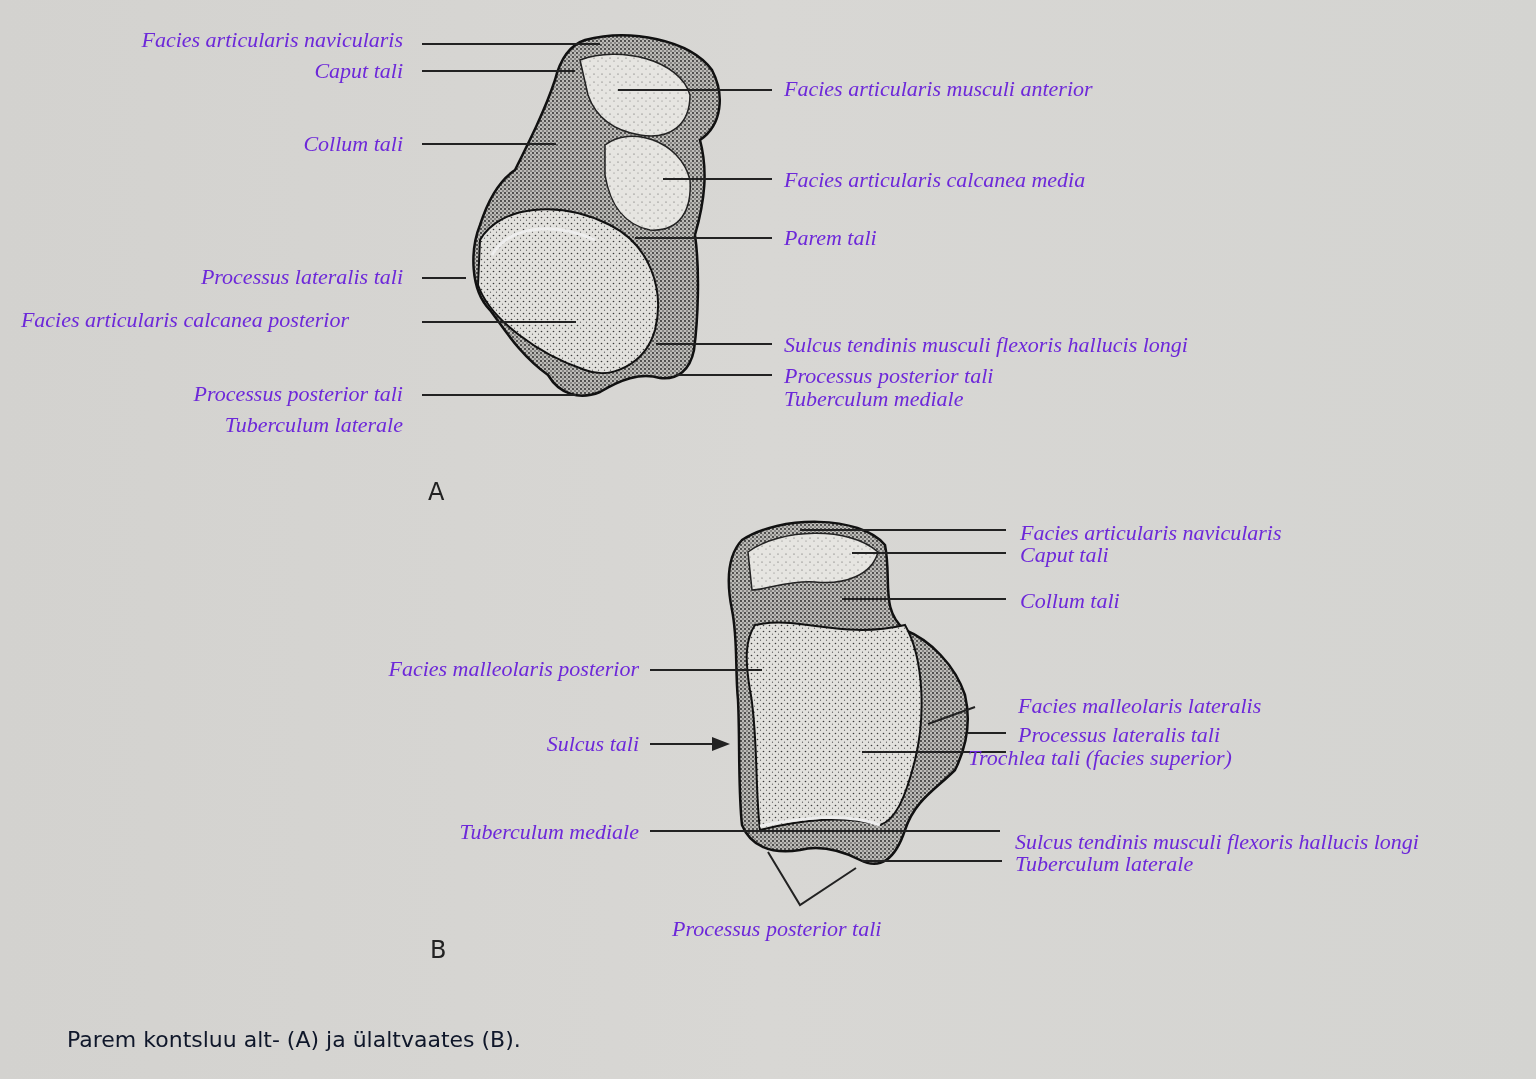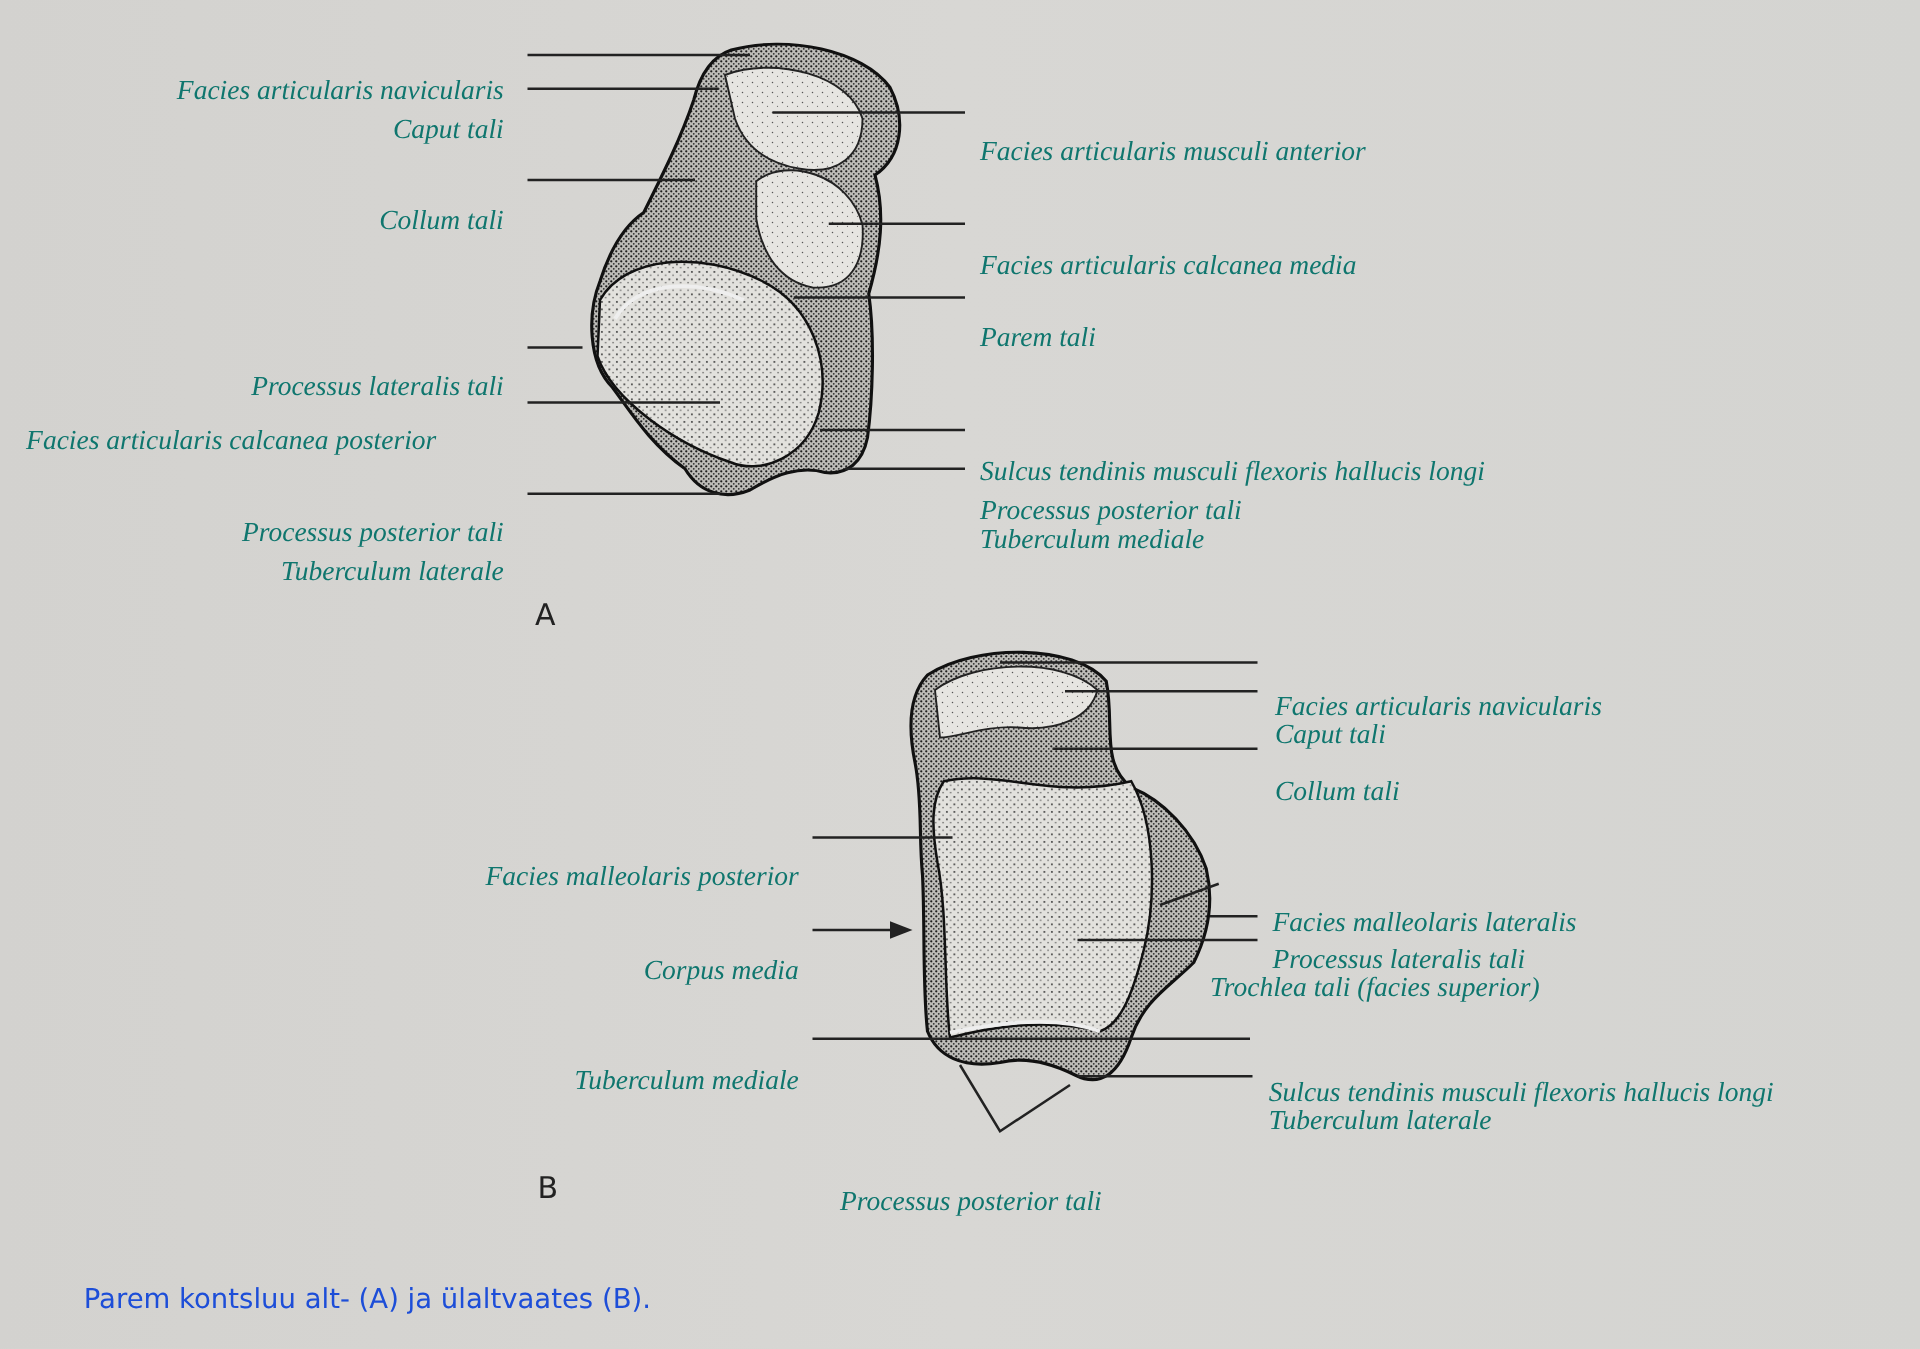--- a/index.html
+++ b/index.html
@@ -6,38 +6,37 @@
   body {
     width: 1536px; height: 1079px; position: relative; overflow: hidden;
     background: #d6d5d2;
     background-image: linear-gradient(90deg, #d3d2cf 0%, #d8d7d4 50%, #d4d4d1 100%);
   }
   .lbl {
     position: absolute;
     font-family: "Liberation Serif", "DejaVu Serif", serif;
     font-style: italic;
     font-size: 22px;
-    color: #0f766e;
+    color: #6d28d9;
     white-space: nowrap;
     line-height: 24px;
-    margin-top: 32px;
   }
   .lbl.right { text-align: right; }
   .panel-letter {
     position: absolute;
     font-family: "DejaVu Sans", "Liberation Sans", sans-serif;
     font-size: 24px;
     color: #222;
   }
   .caption {
     position: absolute;
     left: 67px; top: 1027px;
     font-family: "DejaVu Sans", "Liberation Sans", sans-serif;
     font-size: 22px;
-    color: #1d4ed8;
+    color: #0f172a;
   }
   svg.fig { position: absolute; left: 0; top: 0; }
 </style>
 </head>
 <body>
 
 <svg class="fig" width="1536" height="1079" viewBox="0 0 1536 1079">
   <defs>
     <pattern id="stipple" width="6" height="6" patternUnits="userSpaceOnUse">
       <rect width="6" height="6" fill="#e2e1dd"></rect>
@@ -126,20 +125,20 @@
 <div class="lbl" style="left:1020px; top:521px;">Facies articularis navicularis</div>
 <div class="lbl" style="left:1020px; top:543px;">Caput tali</div>
 <div class="lbl" style="left:1020px; top:589px;">Collum tali</div>
 <div class="lbl" style="left:1018px; top:694px;">Facies malleolaris lateralis</div>
 <div class="lbl" style="left:1018px; top:723px;">Processus lateralis tali</div>
 <div class="lbl" style="left:968px; top:746px;">Trochlea tali (facies superior)</div>
 <div class="lbl" style="left:1015px; top:830px;">Sulcus tendinis musculi flexoris hallucis longi</div>
 <div class="lbl" style="left:1015px; top:852px;">Tuberculum laterale</div>
 
 <div class="lbl right" style="right:897px; top:657px;">Facies malleolaris posterior</div>
-<div class="lbl right" style="right:897px; top:732px;">Corpus media</div>
+<div class="lbl right" style="right:897px; top:732px;">Sulcus tali</div>
 <div class="lbl right" style="right:897px; top:820px;">Tuberculum mediale</div>
 
 <div class="lbl" style="left:672px; top:917px;">Processus posterior tali</div>
 
 <div class="panel-letter" style="left:430px; top:936px;">B</div>
 
 <div class="caption">Parem kontsluu alt- (A) ja ülaltvaates (B).</div>
 
 </body></html>

